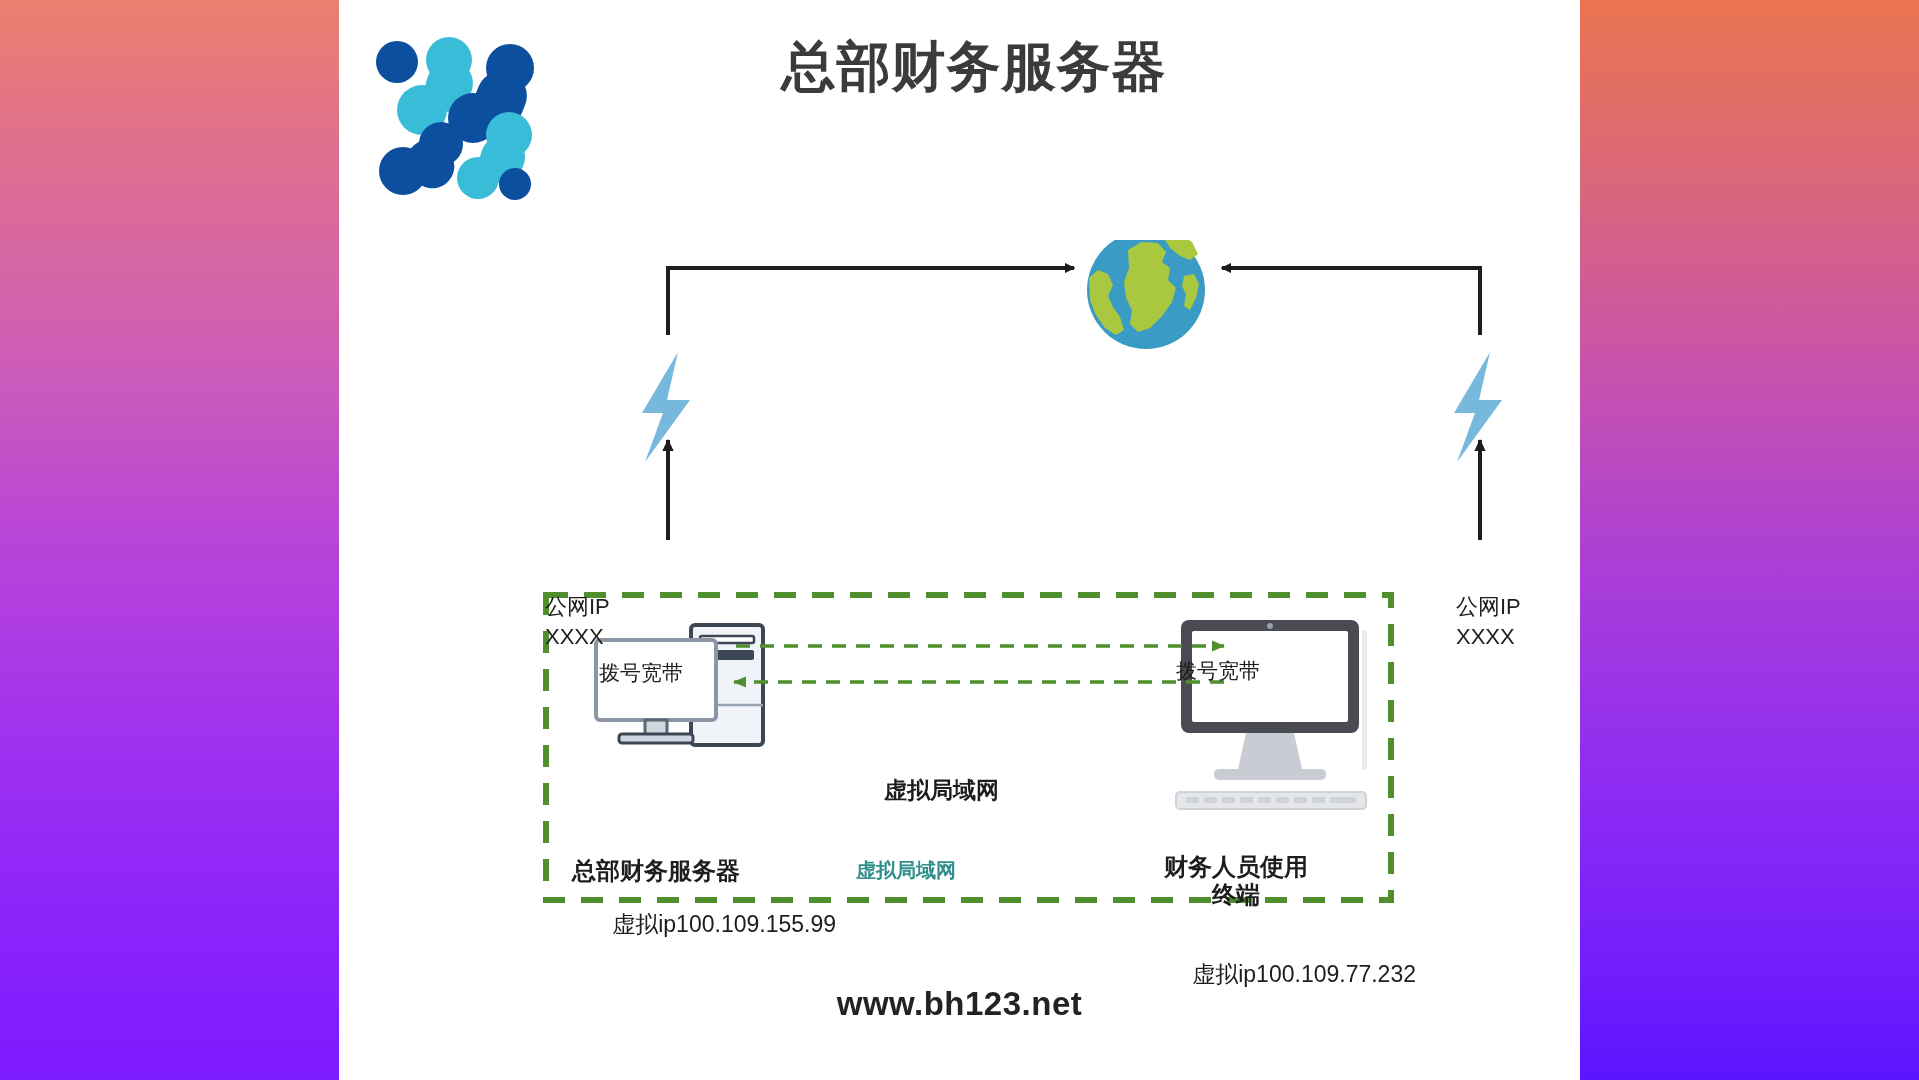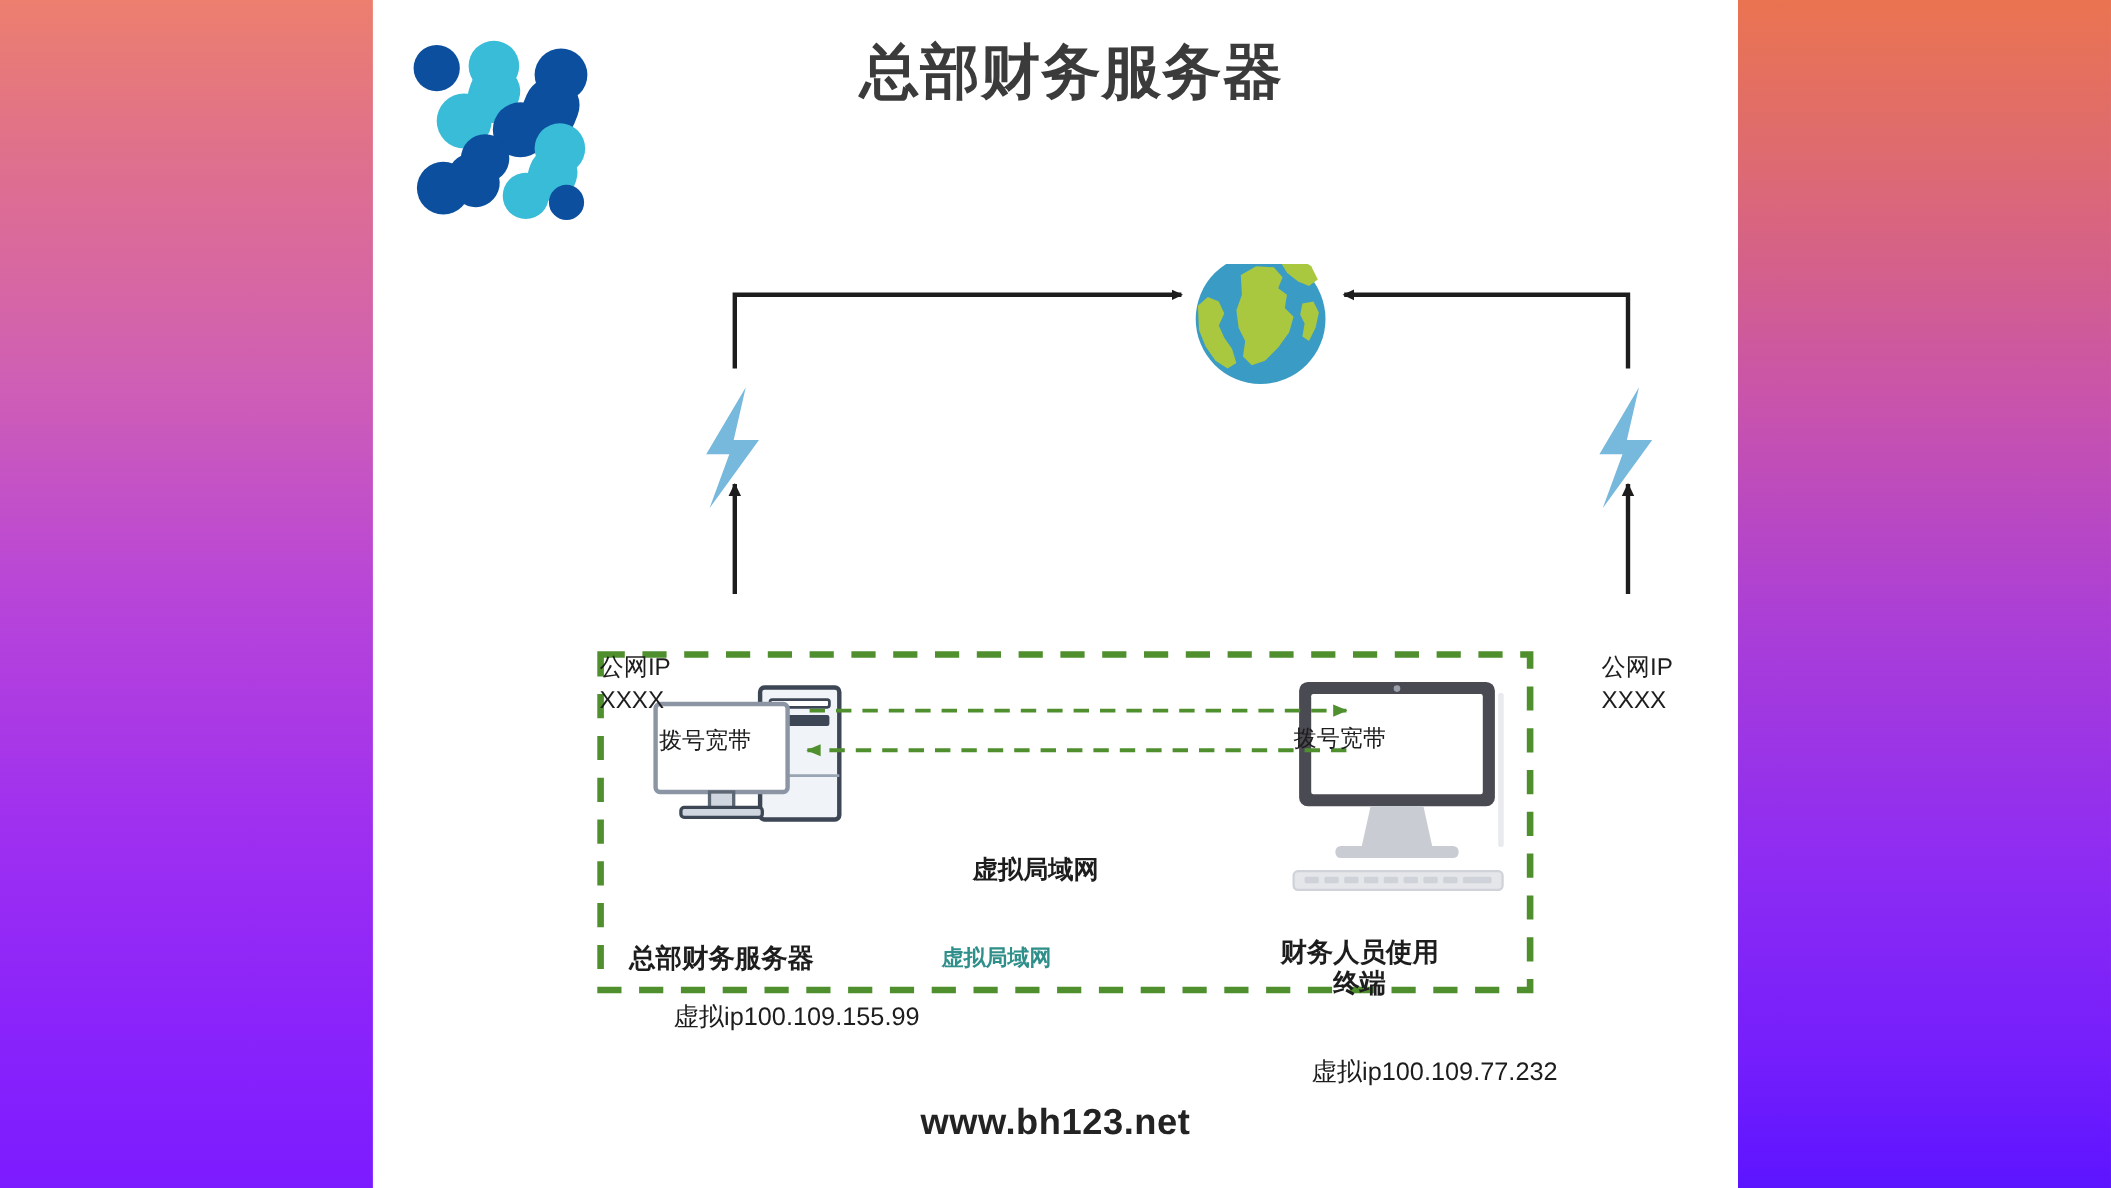--- a/index.html
+++ b/index.html
@@ -128,21 +128,20 @@
   .footer {
     position: absolute;
     left: 0;
     top: 985px;
     width: 1241px;
     text-align: center;
     font-size: 33px;
     font-weight: bold;
     color: #232323;
     letter-spacing: 0.5px;
-    margin-top: 16px;
   }
 </style>
 </head>
 <body>
 
 <div class="bg-right"></div>
 
 <div class="slide">
 
   <div class="logo">

